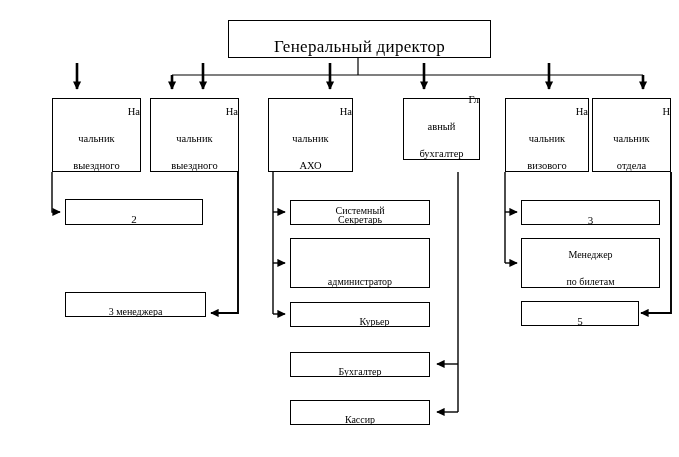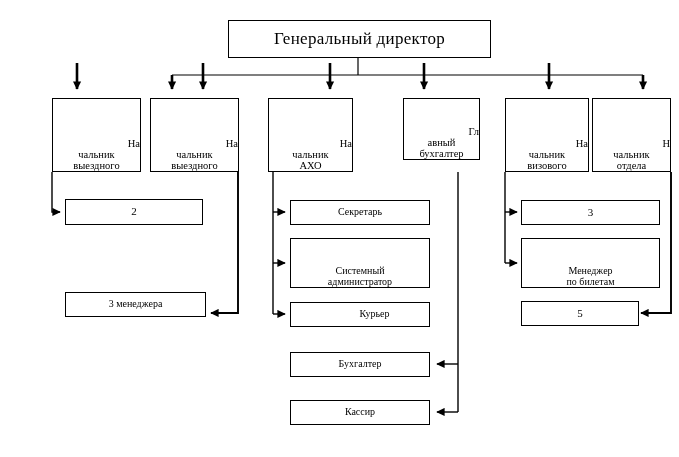--- a/index.html
+++ b/index.html
@@ -3,21 +3,21 @@
 <meta charset="utf-8">
 <style>
   html,body{margin:0;padding:0;background:#ffffff;}
   body{width:679px;height:457px;font-family:"Liberation Serif",serif;color:#000;}
   #stage{position:relative;width:679px;height:457px;overflow:hidden;background:#fff;}
   .box{position:absolute;border:1px solid #000;background:#fff;box-sizing:border-box;
        display:flex;flex-direction:column;justify-content:flex-end;}
   .box .ln{display:block;width:100%;text-align:center;line-height:1.05;}
   .box.ttl{justify-content:center;align-items:center;}
   .box .ln.right{text-align:right;padding-right:18px;}
-  .box .ln.ctr{text-align:center;}
+  .box .ln.ctr{text-align:center;margin-top:16px;}
   svg.wires{position:absolute;left:0;top:0;width:679px;height:457px;pointer-events:none;}
   .t-root{font-size:17px;letter-spacing:.3px;}
   .t-mgr{font-size:10.5px;}
   .t-leaf{font-size:10px;}
   .t-num{font-size:11px;}
 </style>
 </head>
 <body>
 
 <div id="stage">
@@ -138,21 +138,21 @@
   </div>
 
   <div class="box ttl t-leaf" style="left:65px;top:292px;width:141px;height:25px;">
     <span class="ln ctr">3 менеджера</span>
   </div>
 
   <div class="box ttl t-leaf" style="left:290px;top:200px;width:140px;height:25px;">
     <span class="ln ctr">Секретарь</span>
   </div>
 
-  <div class="box t-leaf" style="left:290px;top:238px;width:140px;height:50px;">
+  <div class="box t-leaf" style="left:290px;top:238px;width:140px;height:50px;gap:44px;">
     <span class="ln ctr">Системный</span>
     <span class="ln ctr">администратор</span>
   </div>
 
   <div class="box ttl t-leaf" style="left:290px;top:302px;width:140px;height:25px;padding-left:29px;">
     <span class="ln ctr">Курьер</span>
   </div>
 
   <div class="box ttl t-leaf" style="left:290px;top:352px;width:140px;height:25px;">
     <span class="ln ctr">Бухгалтер</span>

